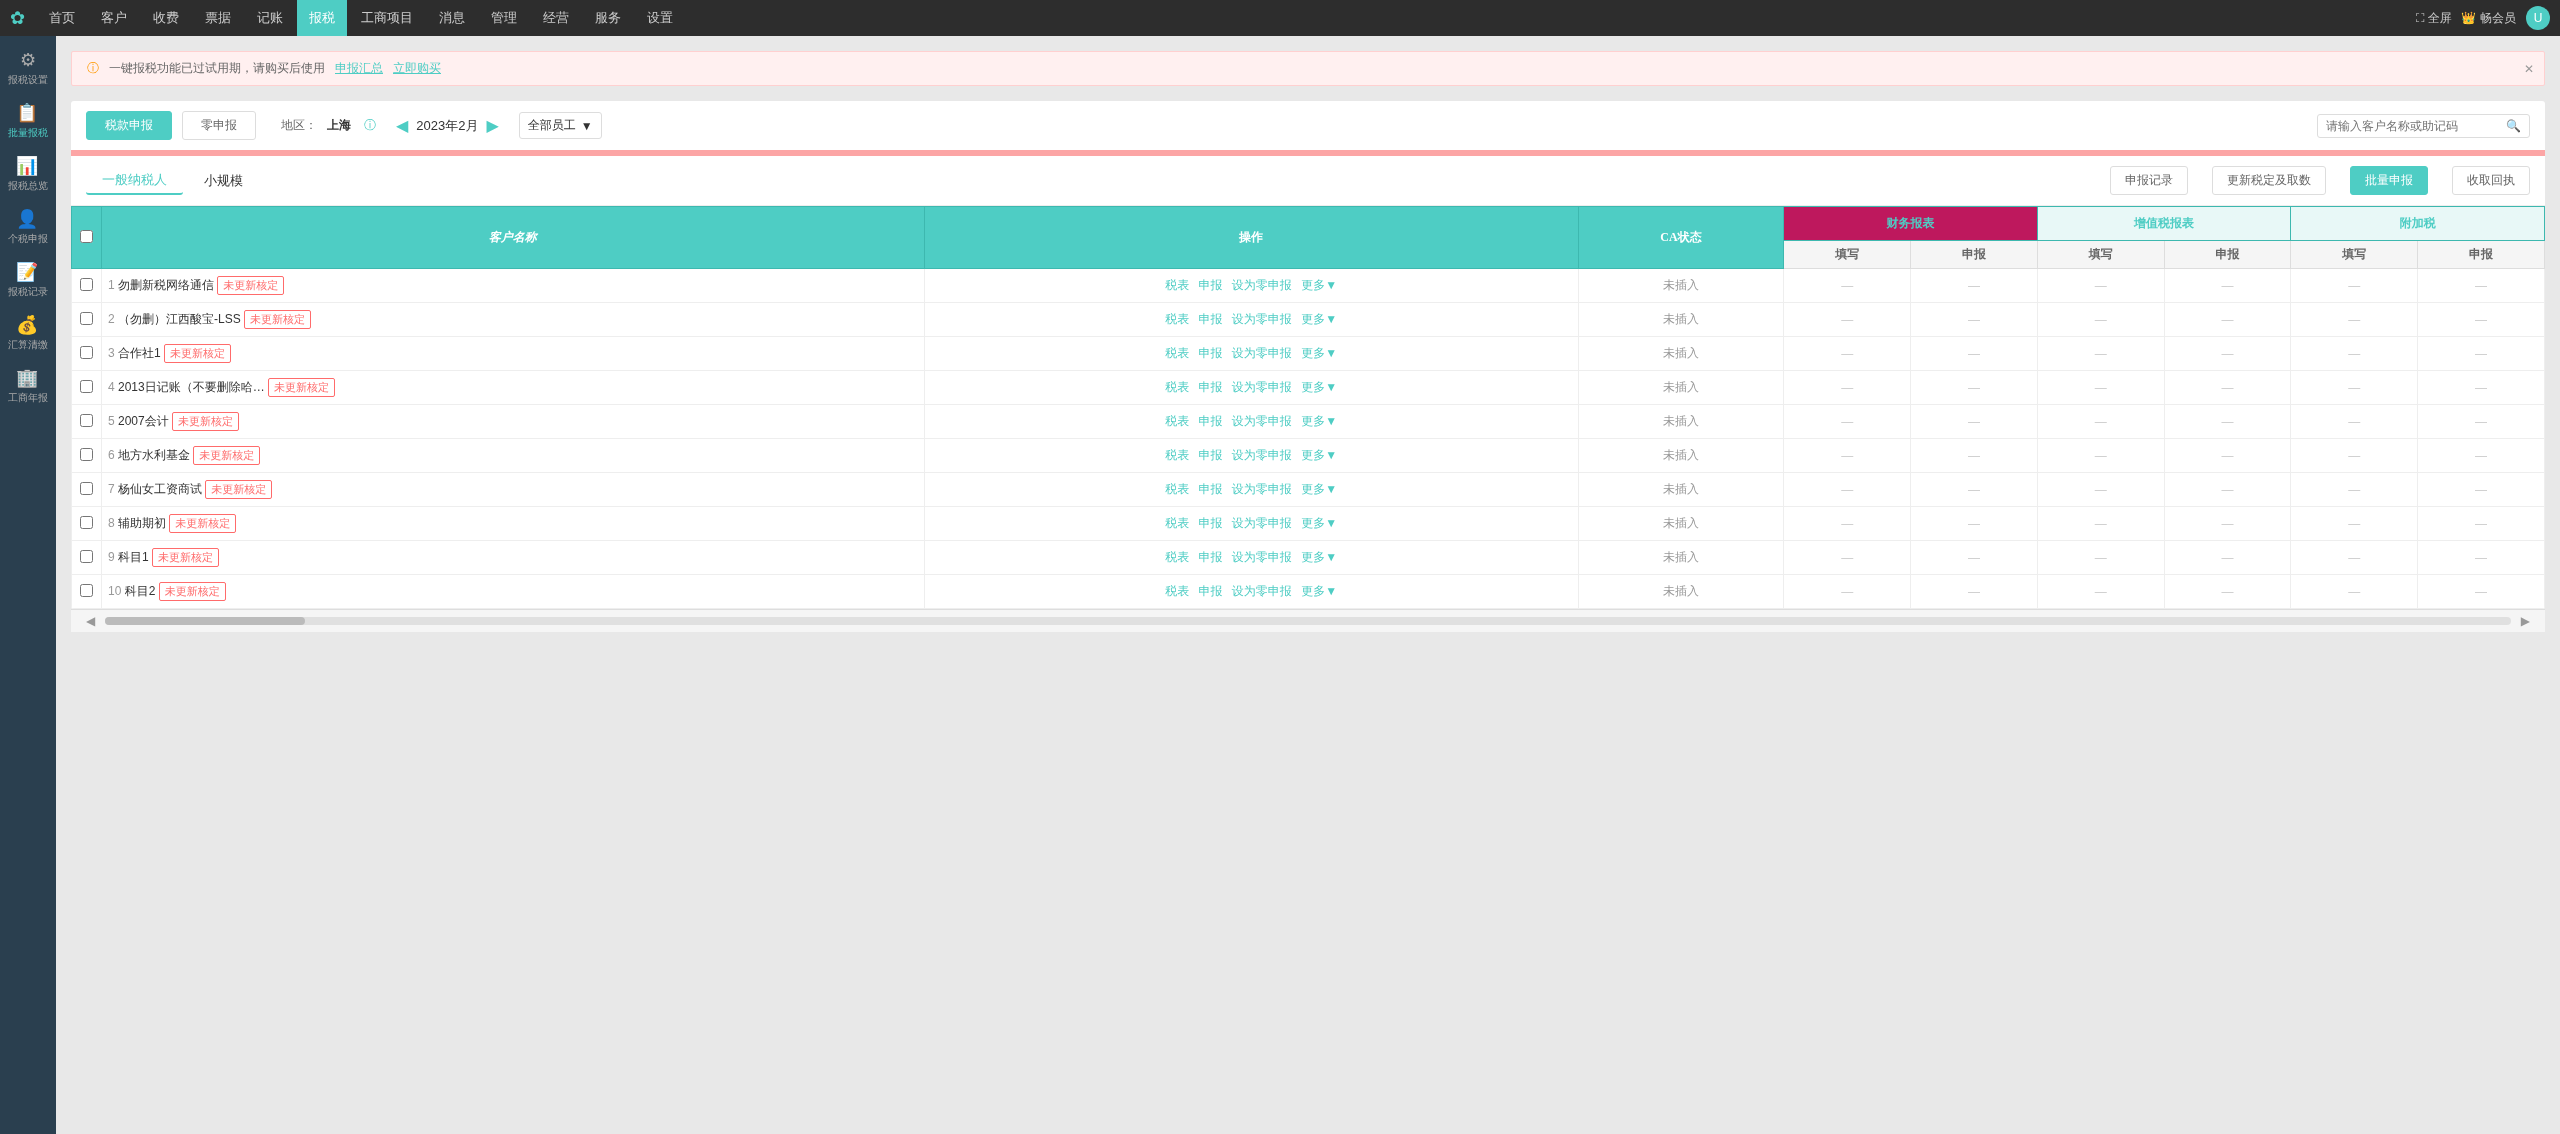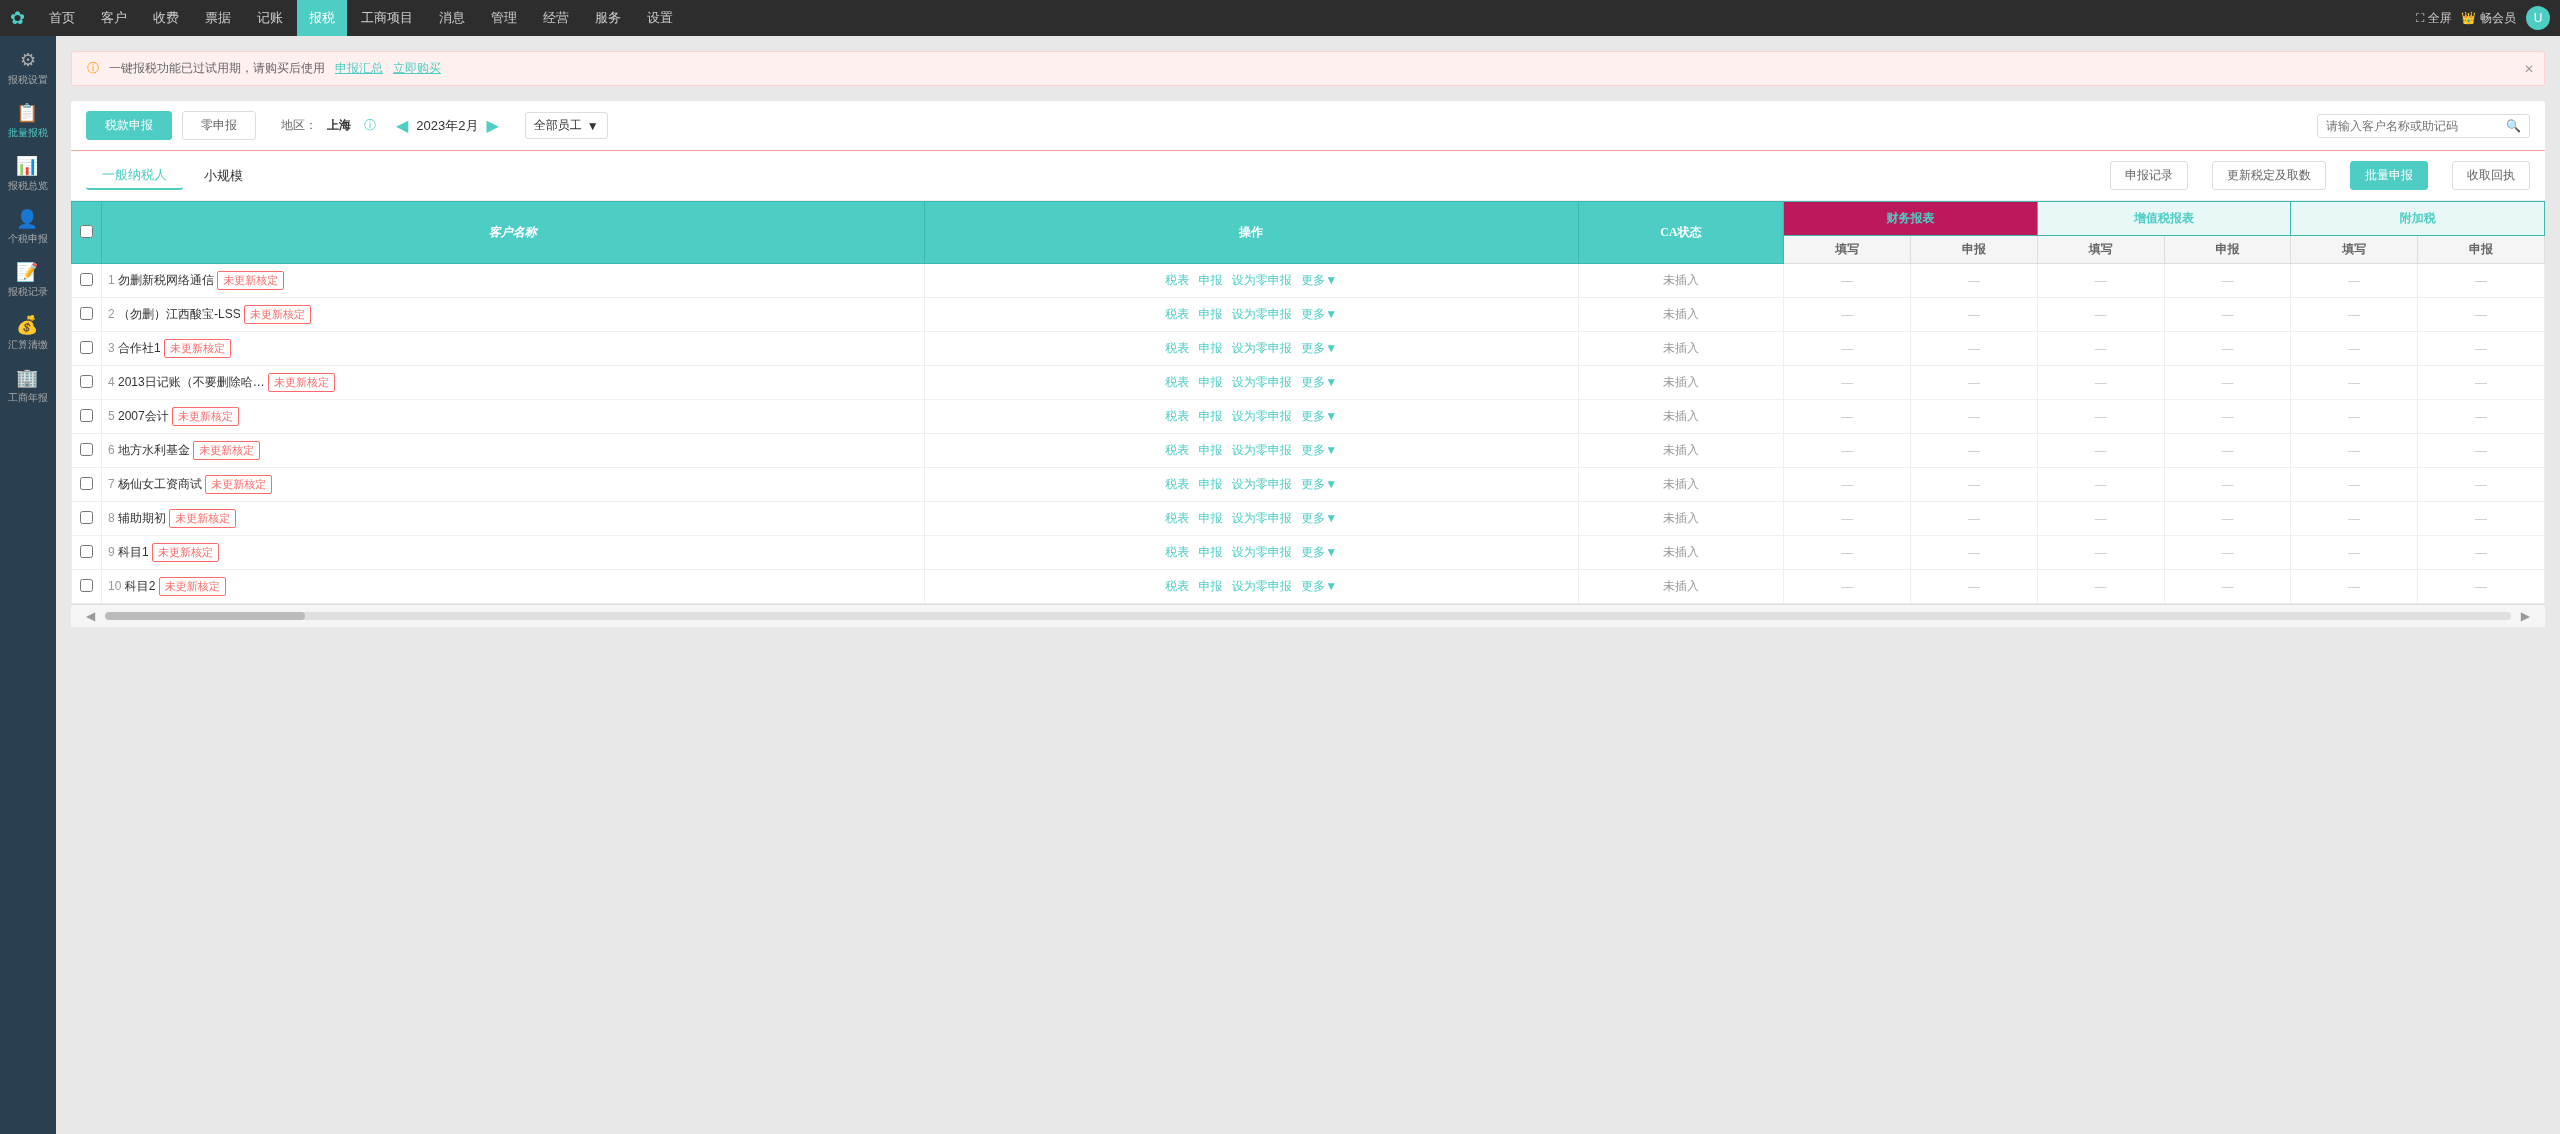--- a/index.html
+++ b/index.html
@@ -30,29 +30,29 @@
     .banner { background: #fff0f0; border: 1px solid #ffd0d0; padding: 8px 15px; display: flex; align-items: center; gap: 10px; margin-bottom: 15px; border-radius: 2px; position: relative; }
     .banner-icon { color: #ff9900; }
     .banner-text { color: #666; }
     .banner-link { color: #4ecdc4; cursor: pointer; text-decoration: underline; }
     .banner-close { position: absolute; right: 10px; cursor: pointer; color: #999; }
 
     
     .card { background: white; border-radius: 3px; overflow: hidden; }
 
     
-    .tabs-row { display: flex; align-items: center; padding: 10px 15px; gap: 10px; border-bottom: 1px solid #fca5a5; }
+    .tabs-row { display: flex; align-items: center; padding: 10px 15px; gap: 10px; border-bottom: 6px solid #fca5a5; }
     .tab-btn { padding: 5px 18px; border-radius: 3px; border: 1px solid #ddd; cursor: pointer; font-size: 12px; background: white; color: #666; }
     .tab-btn.active { background: #4ecdc4; color: white; border-color: #4ecdc4; }
     .region-label { color: #666; margin-left: 15px; }
     .region-value { color: #333; font-weight: bold; font-family: Liberation Serif, serif; }
     .nav-arrow { cursor: pointer; color: #4ecdc4; font-size: 16px; }
     .date-nav { display: flex; align-items: center; gap: 8px; margin-left: 10px; }
     .date-text { font-size: 13px; color: #333; }
-    .employee-select { margin-left: 16px; display: flex; align-items: center; gap: 5px; }
+    .employee-select { margin-left: 10px; display: flex; align-items: center; gap: 5px; }
     .select-box { border: 1px solid #ddd; border-radius: 3px; padding: 4px 8px; font-size: 12px; color: #333; cursor: pointer; display: flex; align-items: center; gap: 5px; }
     .search-box { margin-left: auto; display: flex; align-items: center; border: 1px solid #ddd; border-radius: 3px; padding: 4px 8px; }
     .search-input { border: none; outline: none; font-size: 12px; color: #999; width: 180px; }
 
     
     .subtabs-row { display: flex; align-items: center; padding: 10px 15px; border-bottom: 1px solid #eee; gap: 5px; }
     .subtab { padding: 4px 16px; border-radius: 3px; cursor: pointer; font-size: 13px; color: #333; }
     .subtab.active { border-bottom: 2px solid #4ecdc4; color: #4ecdc4; }
     .subtabs-actions { margin-left: auto; display: flex; gap: 24px; }
     .action-btn { padding: 5px 14px; border-radius: 3px; border: 1px solid #ddd; cursor: pointer; font-size: 12px; background: white; color: #666; }

